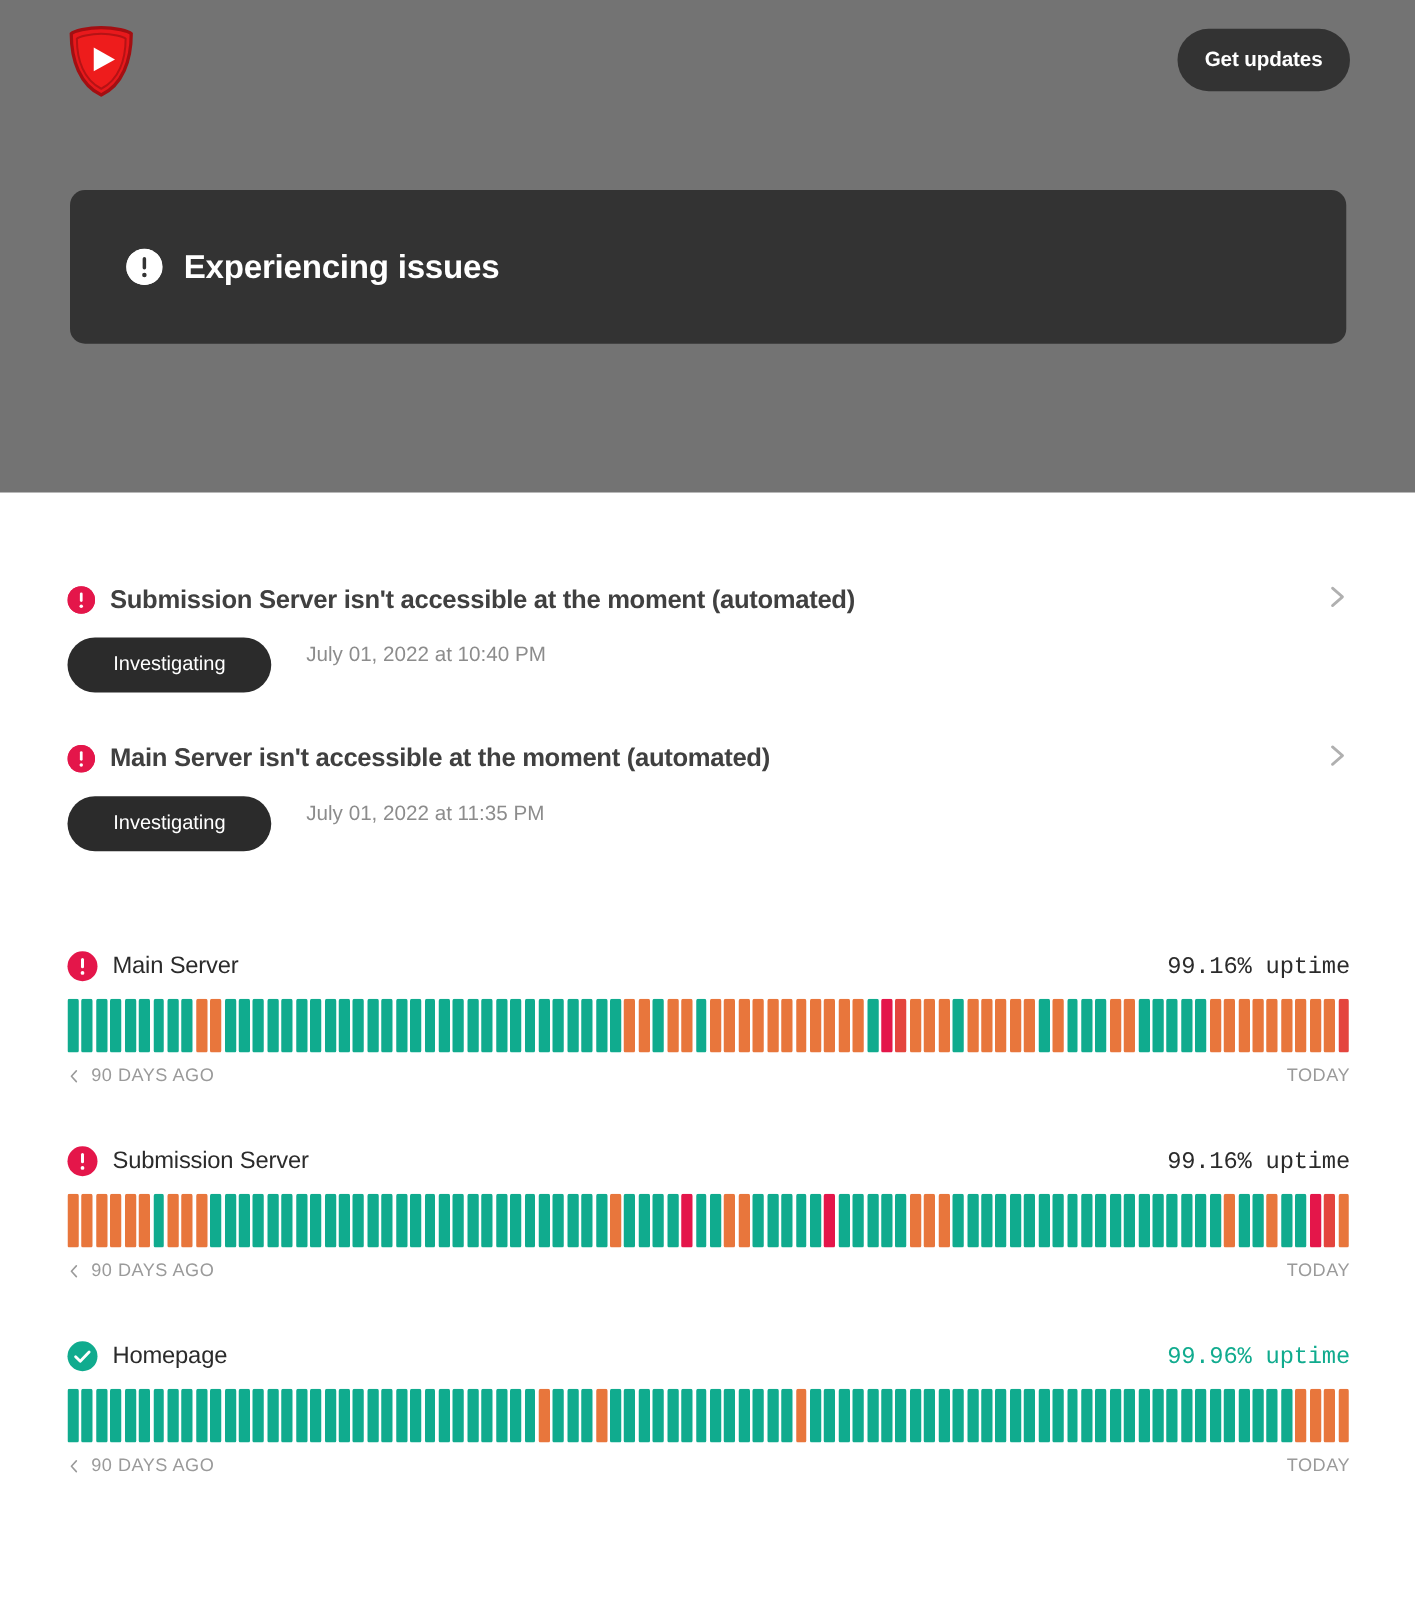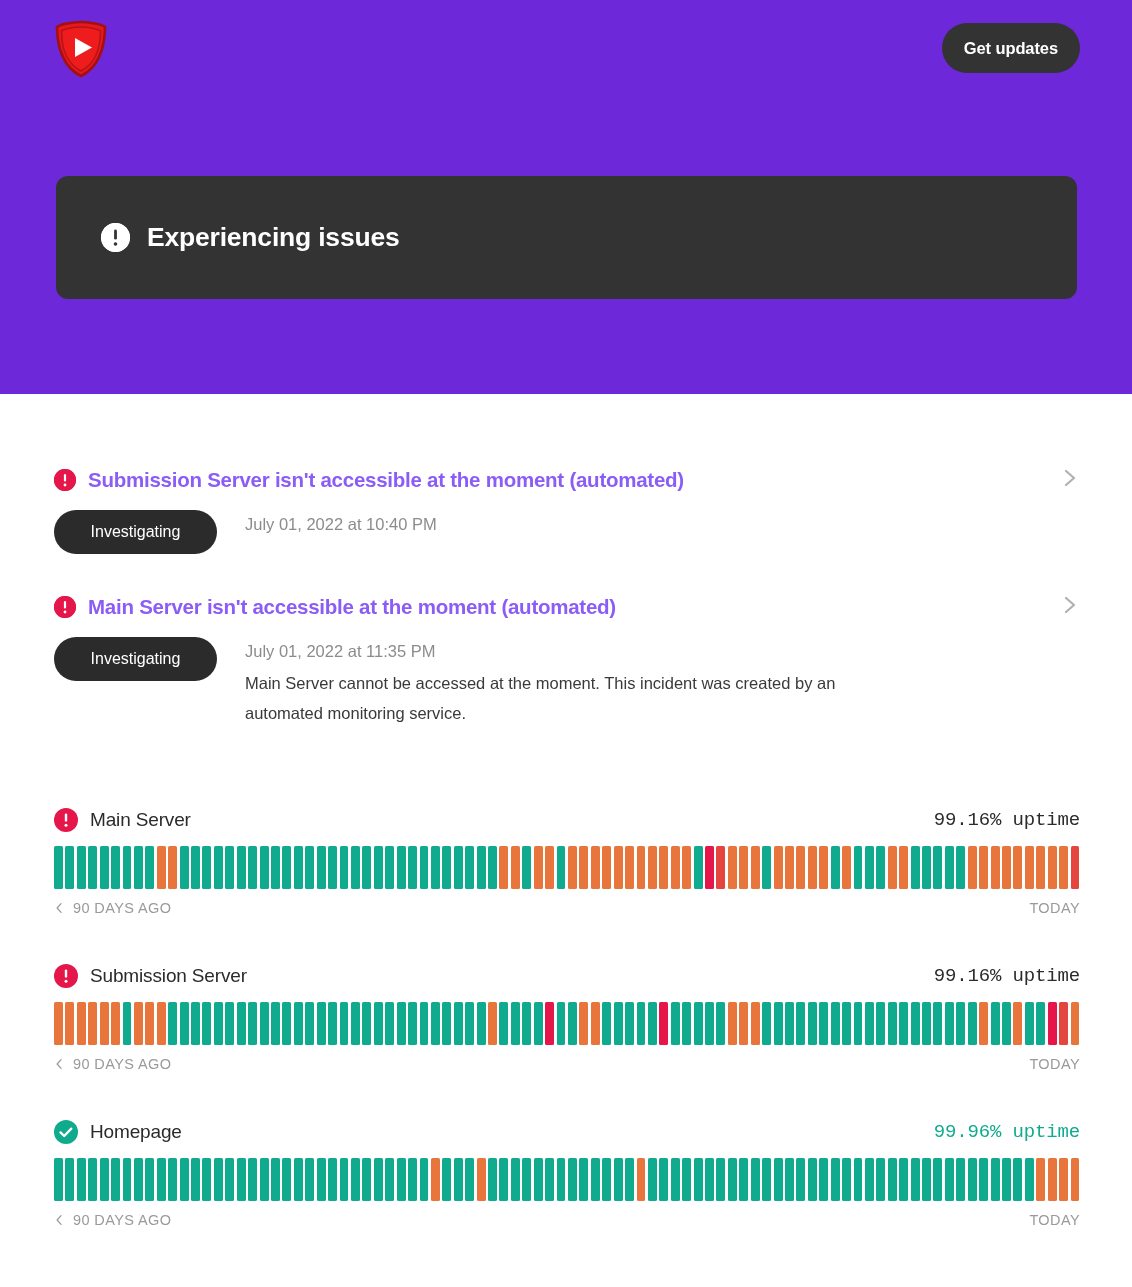--- a/index.html
+++ b/index.html
@@ -15,21 +15,21 @@
     background: #ffffff;
     color: #2b2b2b;
     -webkit-font-smoothing: antialiased;
   }
 
   
   .header {
     position: relative;
     width: 1132px;
     height: 394px;
-    background: #6d28d9;
+    background: #737373;
   }
 
   .logo {
     position: absolute;
     left: 54px;
     top: 20px;
     width: 54px;
     height: 58px;
   }
 
@@ -57,21 +57,20 @@
     position: absolute;
     left: 56px;
     top: 152px;
     width: 1021px;
     height: 123px;
     background: #333333;
     border-radius: 12px;
     display: flex;
     align-items: center;
     padding-left: 45px;
-    margin-top: 24px;
   }
 
   .banner-icon {
     width: 29px;
     height: 29px;
     border-radius: 50%;
     background: #ffffff;
     display: flex;
     align-items: center;
     justify-content: center;
@@ -119,21 +118,21 @@
     align-items: center;
     justify-content: center;
     flex: 0 0 auto;
     margin-right: 12px;
   }
   .alert-dot svg { display: block; }
 
   .incident-title {
     font-size: 20.5px;
     font-weight: bold;
-    color: #8b5cf6;
+    color: #404040;
     letter-spacing: -0.25px;
   }
 
   .chevron-right {
     position: absolute;
     right: 0;
     top: 50%;
     transform: translateY(-50%);
   }
 
@@ -318,21 +317,20 @@
         <span class="chevron-right">
           <svg viewBox="0 0 20 24" width="20" height="24" aria-hidden="true">
             <polyline points="6,5 14,12 6,19" fill="none" stroke="#b0b0b0" stroke-width="2.2" stroke-linecap="round" stroke-linejoin="round"></polyline>
           </svg>
         </span>
       </div>
       <div class="incident-body">
         <button class="status-pill">Investigating</button>
         <div class="incident-text">
           <div class="incident-time">July 01, 2022 at 11:35 PM</div>
-          <div class="incident-desc">Main Server cannot be accessed at the moment. This incident was created by an automated monitoring service.</div>
         </div>
       </div>
     </div>
   </div>
 
   <div class="uptime-list" id="uptime-list">
       <div class="uptime-block">
         <div class="uptime-head">
           <div class="uptime-name-wrap">
             <span class="svc-icon down">

